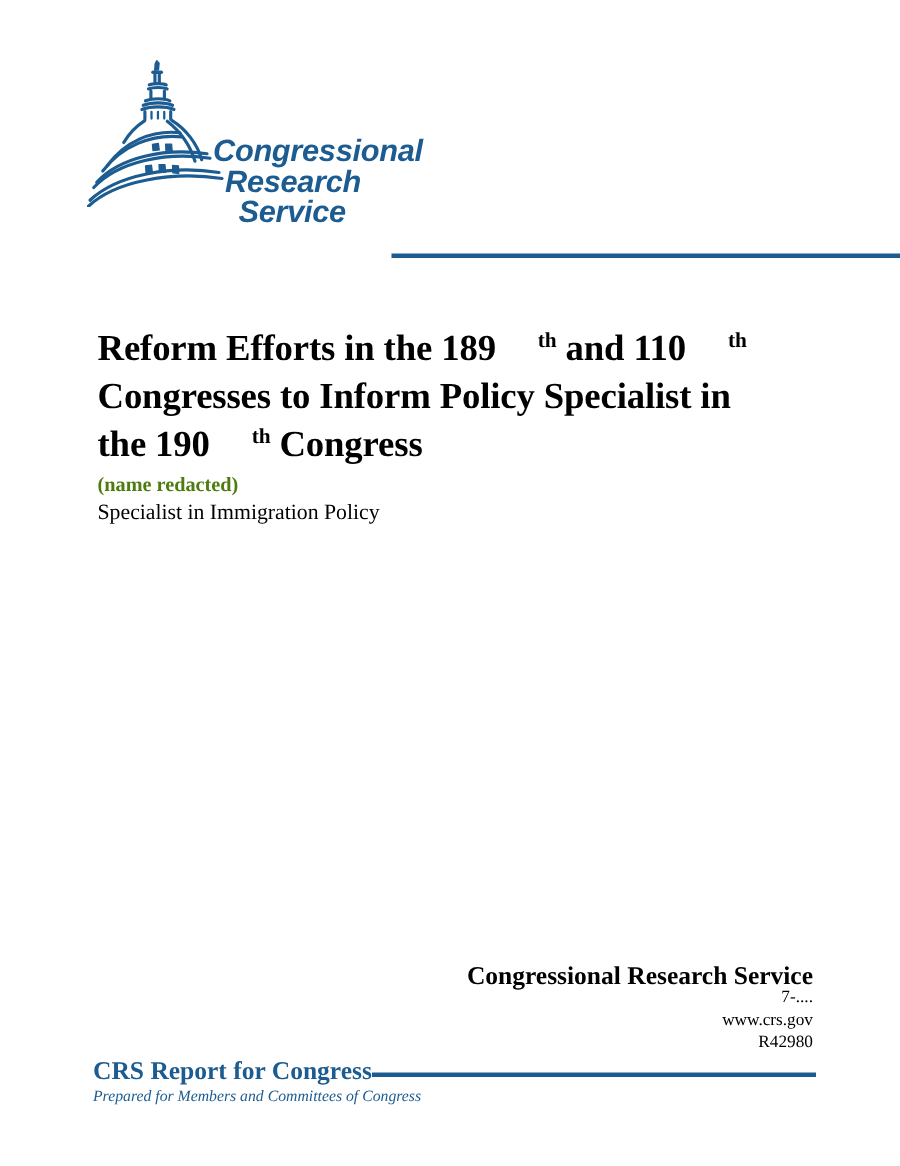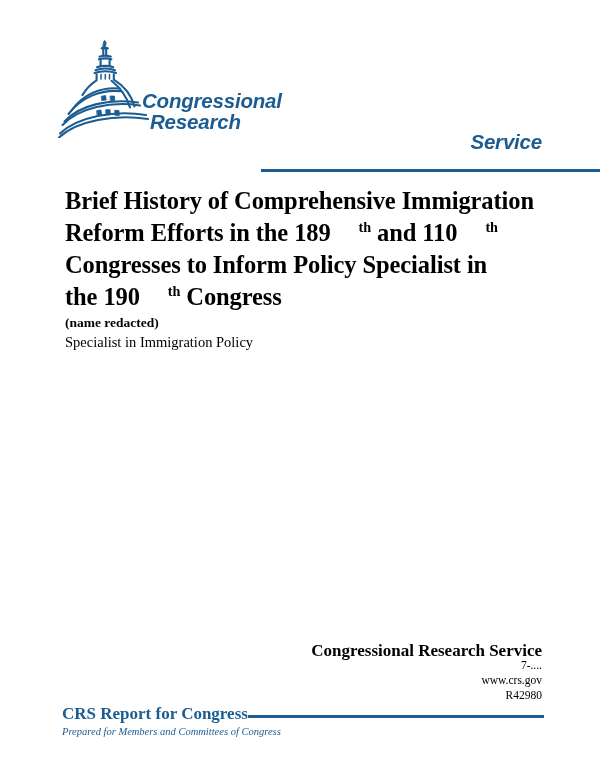--- a/index.html
+++ b/index.html
@@ -46,21 +46,21 @@
     font-style: italic;
     font-weight: bold;
     font-size: 20.5px;
     line-height: 20.5px;
     color: #1c5c91;
     letter-spacing: -0.2px;
     white-space: nowrap;
   }
   .wordmark-line.l1 { margin-left: 0px; }
   .wordmark-line.l2 { margin-left: 8px; }
-  .wordmark-line.l3 { margin-left: 17px; text-align: right; }
+  .wordmark-line.l3 { margin-left: 17px; }
   .masthead-rule {
     position: absolute;
     left: 203px;
     top: 131px;
     width: 339px;
     height: 3px;
     background: #1c5c91;
   }
 
   
@@ -88,21 +88,21 @@
     position: absolute;
     left: 65px;
     top: 313px;
     width: 400px;
   }
   .author-name {
     font-family: "Liberation Serif", serif;
     font-weight: bold;
     font-size: 13.5px;
     line-height: 19px;
-    color: #000000;
+    color: #4d7c0f;
   }
   .author-title {
     font-family: "Liberation Serif", serif;
     font-weight: normal;
     font-size: 14.5px;
     line-height: 20px;
     color: #000000;
   }
   .pub-date {
     position: absolute;
@@ -227,21 +227,21 @@
 
     <div class="wordmark">
       <div class="wordmark-line l1">Congressional</div>
       <div class="wordmark-line l2">Research</div>
       <div class="wordmark-line l3">Service</div>
     </div>
 
     <div class="masthead-rule"></div>
   </div>
 
-  <h1 class="title"><span>Brief History of Comprehensive Immigration</span><br><span>Reform Efforts in the 189</span><sup>th</sup><span> and 110</span><sup>th</sup><br><span>Congresses to Inform Policy Specialist in</span><br><span>the 190</span><sup>th</sup><span> Congress</span></h1>
+  <h1 class="title"><br><span>Reform Efforts in the 189</span><sup>th</sup><span> and 110</span><sup>th</sup><br><span>Congresses to Inform Policy Specialist in</span><br><span>the 190</span><sup>th</sup><span> Congress</span></h1>
 
   <div class="byline">
     <div class="author-name">(name redacted)</div>
     <div class="author-title">Specialist in Immigration Policy</div>
   </div>
 
   <div class="footer-right">
     <div class="fr-org">Congressional Research Service</div>
     <div class="fr-line">7-....</div>
     <div class="fr-line">www.crs.gov</div>

